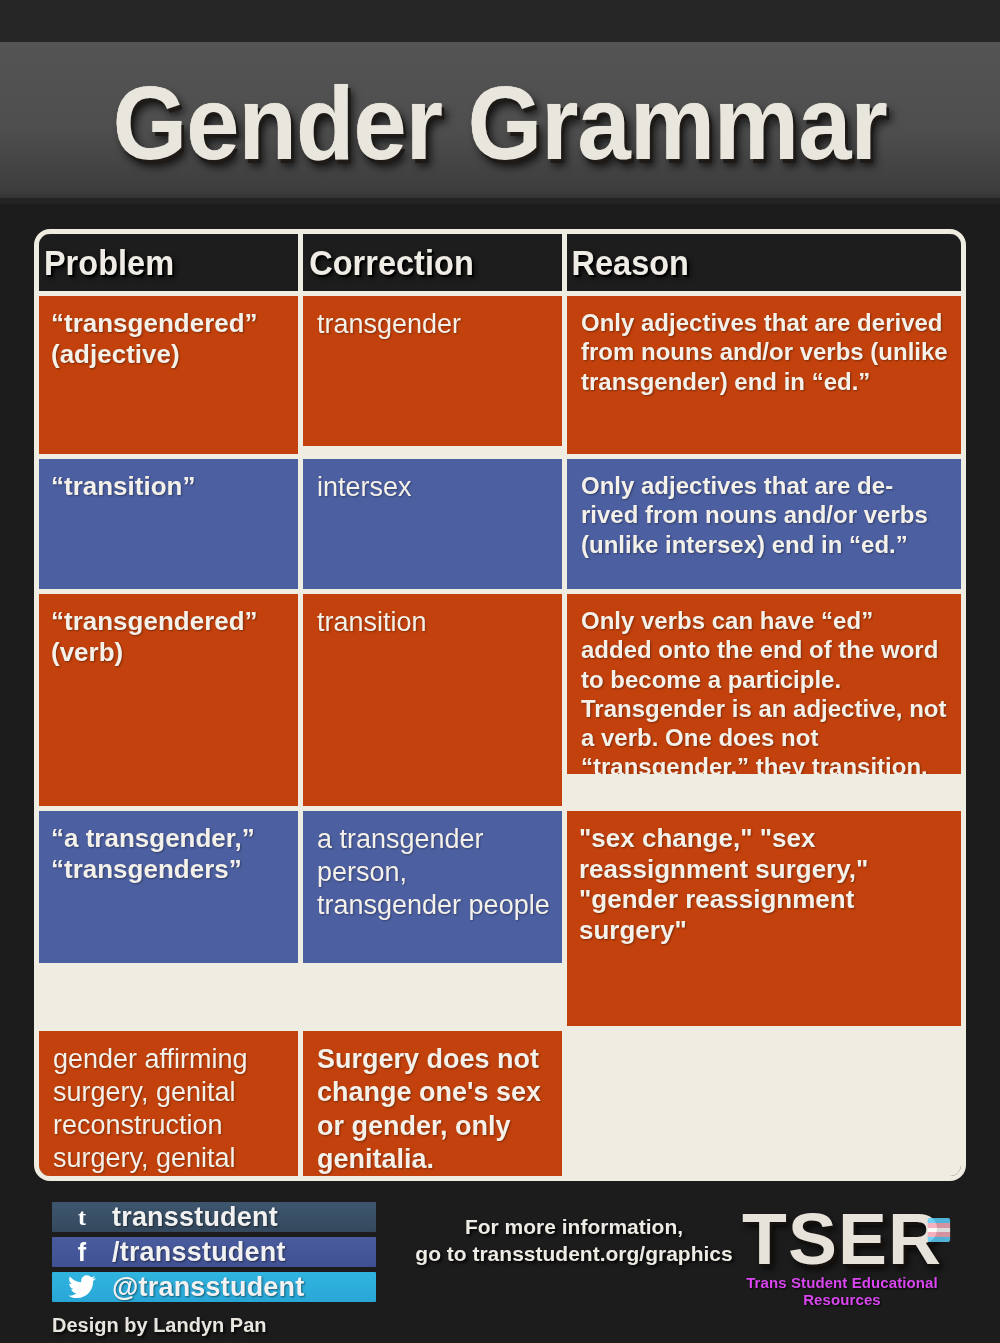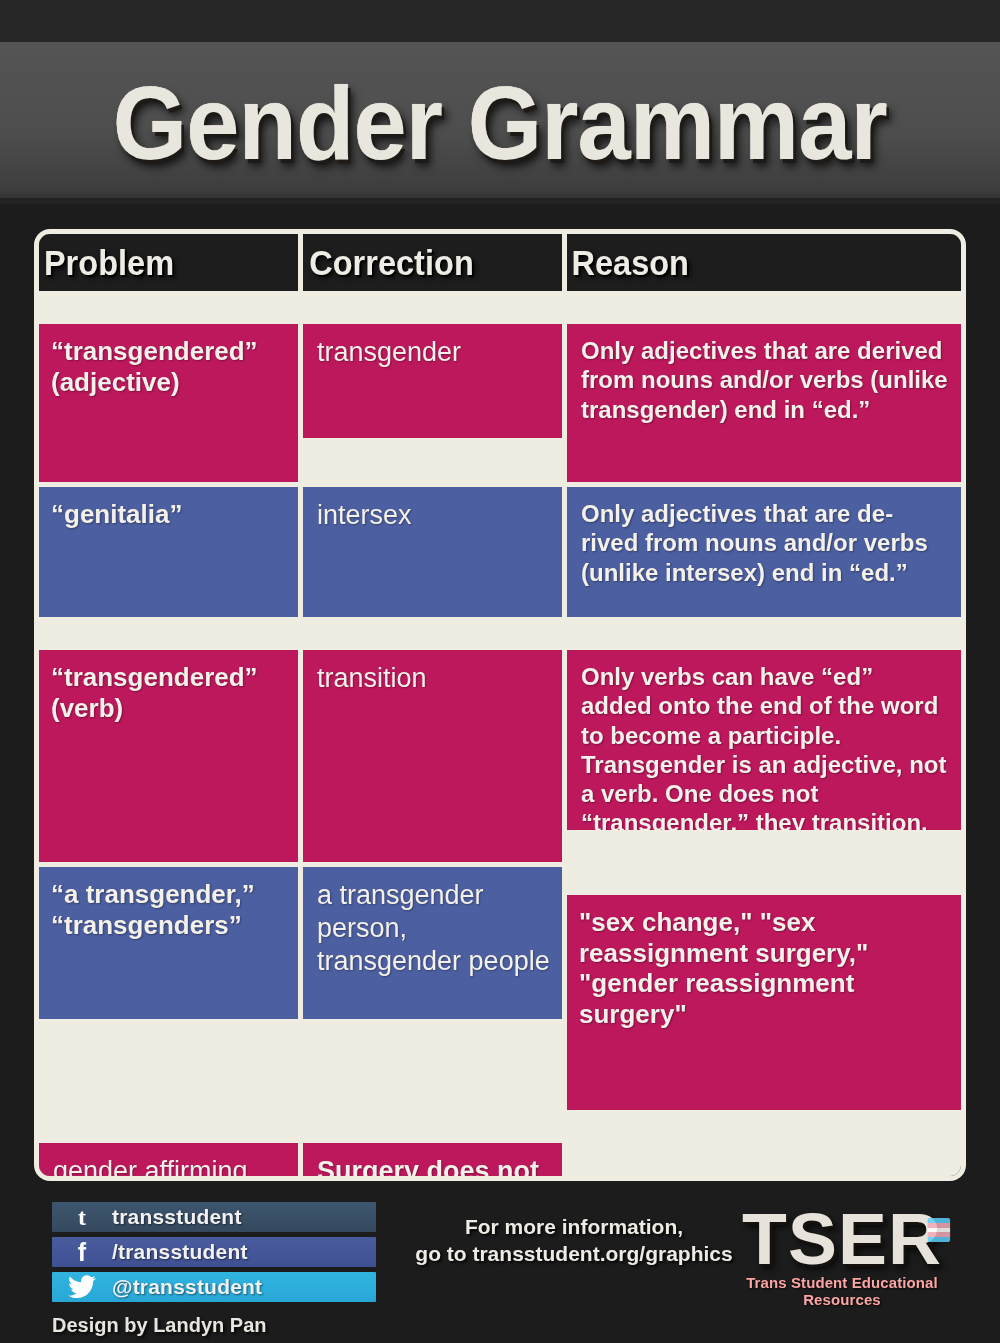--- a/index.html
+++ b/index.html
@@ -106,21 +106,21 @@
   .hcell span {
     font-family: "Liberation Sans Narrow", "Liberation Sans", sans-serif;
     font-weight: bold;
     font-size: 35px;
     letter-spacing: 0px;
     color: #efece6;
     transform: scaleX(0.93);
     text-shadow: 2px 2px 0 #000, 3px 3px 5px rgba(0,0,0,.8);
   }
 
-  .pink { background: #be185d; margin-top: 28px; }
+  .pink { background: #c2410c; }
   .blue { background: #4c5fa0; }
 
   .c-problem {
     font-family: "Liberation Sans Narrow", "Liberation Sans", sans-serif;
     font-weight: bold;
     font-size: 26px;
     line-height: 1.18;
     transform-origin: left top;
     text-shadow: 1px 1px 2px rgba(0,0,0,.35);
   }
@@ -165,21 +165,21 @@
   .badge .ico {
     width: 60px;
     display: flex;
     align-items: center;
     justify-content: center;
     color: #fff;
   }
   .badge .handle {
     font-family: "Liberation Sans Narrow", "Liberation Sans", sans-serif;
     font-weight: bold;
-    font-size: 21px;
+    font-size: 27px;
     color: #f2f2f2;
     letter-spacing: .2px;
     text-shadow: 1px 1px 2px rgba(0,0,0,.5);
   }
   .b-tumblr   { background: linear-gradient(180deg,#3d566e 0%,#35495e 100%); }
   .b-facebook { background: linear-gradient(180deg,#4a5c9e 0%,#3f5192 100%); }
   .b-twitter  { background: linear-gradient(180deg,#31b4e0 0%,#28a7d6 100%); }
 
   .tumblr-glyph {
     font-family: "Liberation Serif", serif;
@@ -247,21 +247,21 @@
        #f5a9b8 60%, #f5a9b8 80%,
        #5bcefa 80%, #5bcefa 100%);
     opacity: .85;
     border-radius: 2px;
   }
   .tser-sub {
     margin-top: 2px;
     font-family: "Liberation Sans Narrow", "Liberation Sans", sans-serif;
     font-weight: bold;
     font-size: 15px;
-    color: #fca5a5;
+    color: #d946ef;
     letter-spacing: .1px;
     text-shadow: 1px 1px 2px rgba(0,0,0,.8);
   }
 </style>
 </head>
 <body>
 
 <div id="poster">
 
   <div class="top-strip"></div>
@@ -277,24 +277,24 @@
         <span>Problem</span>
       </div>
       <div class="cell hcell">
         <span>Correction</span>
       </div>
       <div class="cell hcell">
         <span>Reason</span>
       </div>
 
       <div class="cell pink c-problem" style="height:158px">“transgendered” (adjective)</div>
-      <div class="cell pink c-correction" style="height:114px">transgender</div>
+      <div class="cell pink c-correction" style="height:150px">transgender</div>
       <div class="cell pink c-reason" style="height:158px">Only adjectives that are derived from nouns and/or verbs (unlike transgender) end in “ed.”</div>
 
-      <div class="cell blue c-problem" style="height:130px">“genitalia”</div>
+      <div class="cell blue c-problem" style="height:130px">“transition”</div>
       <div class="cell blue c-correction" style="height:130px">intersex</div>
       <div class="cell blue c-reason" style="height:130px">Only adjectives that are de-rived from nouns and/or verbs (unlike intersex) end in “ed.”</div>
 
       <div class="cell pink c-problem" style="height:212px">“transgendered” (verb)</div>
       <div class="cell pink c-correction" style="height:212px">transition</div>
       <div class="cell pink c-reason" style="height:180px">Only verbs can have “ed” added onto the end of the word to become a participle. Transgender is an adjective, not a verb. One does not “transgender,” they transition.</div>
 
       <div class="cell blue c-problem" style="height:152px">“a transgender,” “transgenders”</div>
       <div class="cell blue c-correction" style="height:152px">a transgender person, transgender people</div>
 

